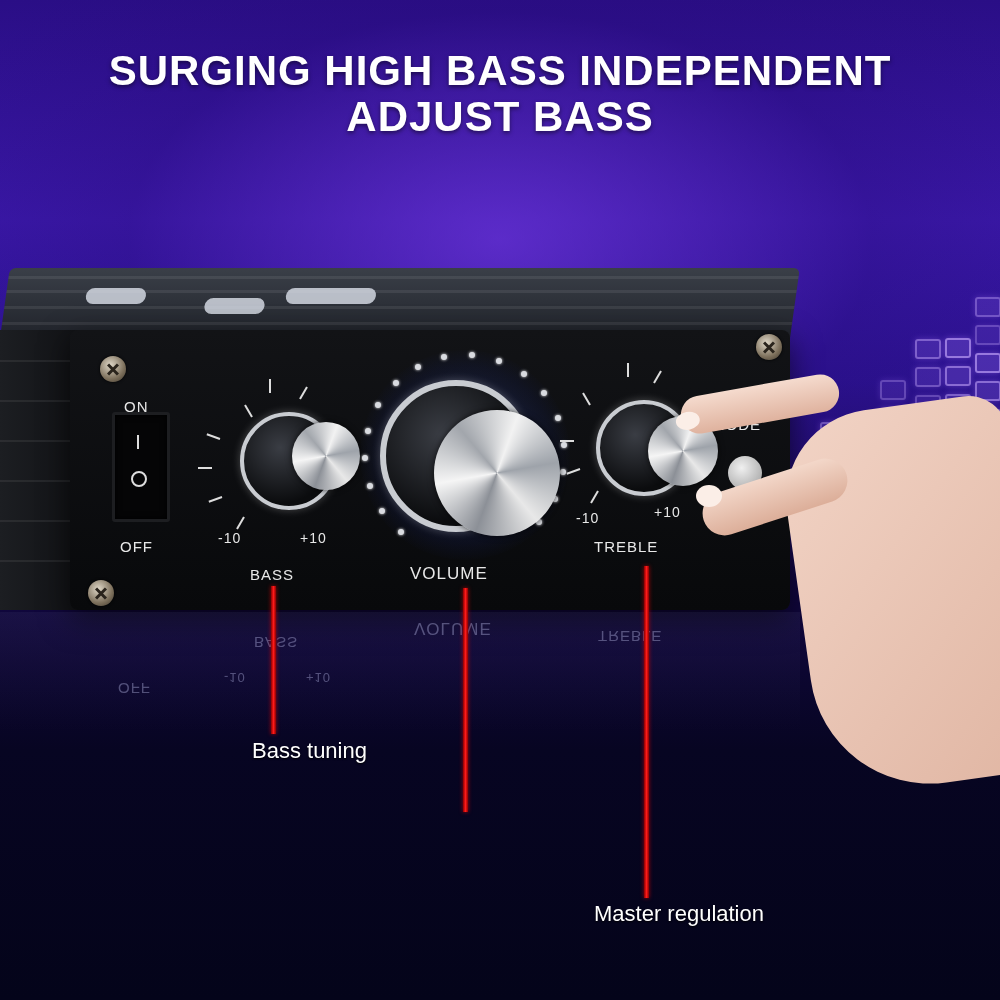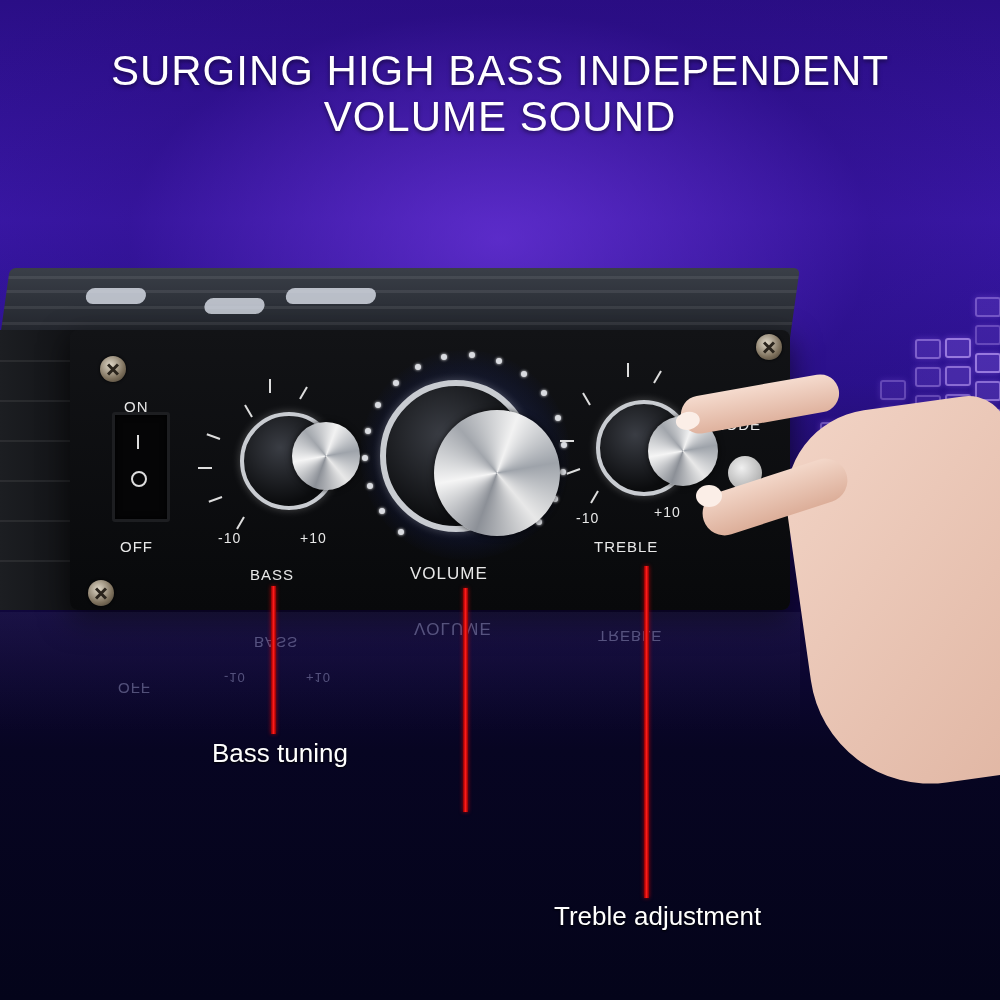--- a/index.html
+++ b/index.html
@@ -3,21 +3,21 @@
 <meta charset="utf-8">
 <style>
   html,body{margin:0;padding:0;}
   body{width:1000px;height:1000px;overflow:hidden;background:#05051a;font-family:"Liberation Sans",sans-serif;}
   .stage{position:relative;width:1000px;height:1000px;overflow:hidden;
     background:
       radial-gradient(ellipse 620px 380px at 500px 240px, rgba(120,60,230,0.55), rgba(40,10,120,0.25) 60%, rgba(0,0,0,0) 100%),
       linear-gradient(180deg,#2a0e86 0%,#3a18a8 22%,#2b1290 38%,#120742 58%,#070522 75%,#04041a 100%);}
   .tiles{position:absolute;left:0;top:0;width:1000px;height:640px;}
   .tile{position:absolute;width:22px;height:16px;border:2px solid rgba(200,170,255,0.75);border-radius:3px;background:rgba(150,110,240,0.35);box-shadow:0 0 6px rgba(170,120,255,0.5);}
-  .headline{position:absolute;left:0;top:48px;width:1000px;text-align:center;color:#fff;font-size:42px;line-height:46px;letter-spacing:1px;font-weight:normal;text-shadow:0 2px 4px rgba(0,0,0,0.5);}
+  .headline{position:absolute;left:0;top:48px;width:1000px;text-align:center;color:#fff;font-size:42px;line-height:46px;letter-spacing:1px;font-weight:bold;text-shadow:0 2px 4px rgba(0,0,0,0.5);}
   .subtitle{position:absolute;left:0;top:162px;width:1000px;text-align:center;color:#fff;font-size:19px;line-height:24px;text-shadow:0 1px 3px rgba(0,0,0,0.8);}
   
   .amp-top{position:absolute;left:0;top:268px;width:790px;height:70px;background:linear-gradient(180deg,#3a3f48,#20232a);transform:skewX(-8deg);transform-origin:bottom left;border-radius:6px 6px 0 0;}
   .amp-top .fin{position:absolute;left:0;right:0;height:3px;background:rgba(255,255,255,0.08);}
   .amp-top .logo{position:absolute;top:20px;height:16px;border-radius:8px;background:rgba(220,225,235,0.8);}
   .amp-front{position:absolute;left:70px;top:330px;width:720px;height:280px;background:linear-gradient(180deg,#121316,#08090b);border-radius:8px;box-shadow:0 10px 30px rgba(0,0,0,0.6);}
   .amp-side{position:absolute;left:0;top:330px;width:80px;height:280px;background:linear-gradient(90deg,#1c1e22,#111215);}
   .amp-side .fin{position:absolute;left:0;width:80px;height:2px;background:rgba(255,255,255,0.07);}
   .screw{position:absolute;width:26px;height:26px;border-radius:50%;background:radial-gradient(circle at 40% 35%,#e0d8c8,#7d705c 60%,#3b342a);box-shadow:0 0 3px #000;}
   .screw::before,.screw::after{content:"";position:absolute;left:50%;top:50%;background:#2a241c;}
@@ -37,21 +37,21 @@
   .refl-text{position:absolute;color:#cfd2ff;font-size:15px;opacity:0.35;transform:scaleY(-1);letter-spacing:1px;}
   
   .hand{position:absolute;left:690px;top:375px;width:320px;height:390px;}
   .hand .palm{position:absolute;left:110px;top:30px;width:230px;height:380px;background:linear-gradient(135deg,#f2d4c6,#e0b5a2);border-radius:90px 40px 0 120px;transform:rotate(-8deg);}
   .hand .finger1{position:absolute;left:-10px;top:10px;width:160px;height:38px;background:linear-gradient(180deg,#f5dbce,#dfb29e);border-radius:20px;transform:rotate(-10deg);}
   .hand .finger2{position:absolute;left:10px;top:100px;width:150px;height:44px;background:linear-gradient(180deg,#f3d7c9,#dcae99);border-radius:24px;transform:rotate(-18deg);}
   .hand .nail{position:absolute;left:-6px;top:14px;width:24px;height:18px;background:#fbeee7;border-radius:50%;}
   .hand .nail2{position:absolute;left:6px;top:110px;width:26px;height:22px;background:#fbeee7;border-radius:50%;}
   
   .line{position:absolute;width:5px;background:linear-gradient(90deg,#8a0000,#ff1a1a,#8a0000);box-shadow:0 0 4px rgba(255,0,0,0.6);}
-  .callout{position:absolute;color:#fff;font-size:26px;text-shadow:0 1px 2px #000;white-space:nowrap;}
+  .callout{position:absolute;color:#fff;font-size:22px;text-shadow:0 1px 2px #000;white-space:nowrap;margin-left:40px;}
 </style>
 </head>
 <body>
 
 <div class="stage">
 
   <div class="tiles" id="tiles">
       <div class="tile" style="left: 10px; top: 510px; opacity: 0.45;"></div>
       <div class="tile" style="left: 10px; top: 482px; opacity: 0.55;"></div>
       <div class="tile" style="left: 10px; top: 454px; opacity: 0.65;"></div>
@@ -94,21 +94,21 @@
       <div class="tile" style="left: 975px; top: 437px; opacity: 0.55;"></div>
       <div class="tile" style="left: 975px; top: 409px; opacity: 0.65;"></div>
       <div class="tile" style="left: 975px; top: 381px; opacity: 0.75;"></div>
       <div class="tile" style="left: 975px; top: 353px; opacity: 0.85;"></div>
       <div class="tile" style="left: 975px; top: 325px; opacity: 0.45;"></div>
       <div class="tile" style="left: 975px; top: 297px; opacity: 0.55;"></div>
     </div>
 
   <div class="headline">
     <div>SURGING HIGH BASS INDEPENDENT</div>
-    <div>VOLUME SOUND</div>
+    <div>ADJUST BASS</div>
   </div>
 
 
   <div class="amp-top">
     <div class="fin" style="top:8px"></div>
     <div class="fin" style="top:22px"></div>
     <div class="fin" style="top:38px"></div>
     <div class="fin" style="top:54px"></div>
     <div class="logo" style="left:80px;width:60px"></div>
     <div class="logo" style="left:200px;width:60px;top:30px"></div>
@@ -207,14 +207,14 @@
       </div>
     <div class="finger2"></div>
     <div class="nail2"></div>
   </div>
 
   <div class="line" style="left:271px;top:586px;height:148px"></div>
   <div class="line" style="left:463px;top:588px;height:224px"></div>
   <div class="line" style="left:644px;top:566px;height:332px"></div>
 
   <div class="callout" style="left:212px;top:738px">Bass tuning</div>
-  <div class="callout" style="left:554px;top:901px">Treble adjustment</div>
+  <div class="callout" style="left:554px;top:901px">Master regulation</div>
 </div>
 
 </body></html>

